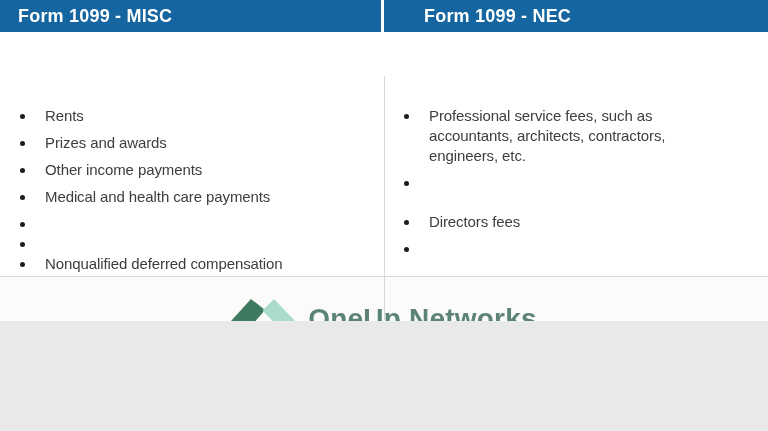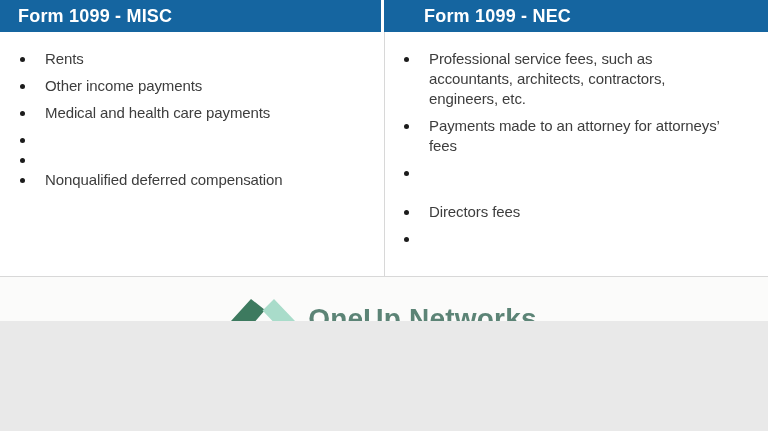--- a/index.html
+++ b/index.html
@@ -24,22 +24,22 @@
     background:var(--header-bg);color:var(--header-text);
     font-weight:bold;font-size:18px;display:flex;align-items:center;
     letter-spacing:0.2px;
   }
   .header-cell.left{width:381px;padding-left:18px;}
   .header-gap{width:3px;background:#ffffff;}
   .header-cell.right{flex:1;padding-left:40px;}
   
   .body-row{display:flex;height:245px;border-bottom:1px solid var(--divider);}
   ul.col{
-    list-style:none;padding-top:17px;height:100%;
-    font-size:15px;color:var(--body-text);
+    list-style:none;padding-top:30px;height:100%;
+    font-size:15px;color:var(--body-text);margin-top:44px;
   }
   ul.col.left{width:385px;border-right:1px solid var(--divider);padding-left:20px;padding-right:12px;}
   ul.col.right{flex:1;padding-left:19px;padding-right:4px;}
   li.item{display:flex;gap:20px;margin-bottom:7px;line-height:20px;}
   li.item.gap-before{margin-top:26px;}
   .bullet{width:5px;height:5px;border-radius:50%;background:#1c1c1c;flex:none;margin-top:8px;}
   .li-text{white-space:pre-line;letter-spacing:-0.1px;}
   
   .footer{
     height:153px;background:var(--footer-bg);
@@ -71,20 +71,24 @@
 
   <div class="body-row">
 
     <ul class="col left">
       <li class="item">
         <span class="bullet"></span>
         <span class="li-text">Rents</span>
       </li>
       <li class="item">
         <span class="bullet"></span>
+        <span class="li-text">Prizes and awards</span>
+      </li>
+      <li class="item">
+        <span class="bullet"></span>
         <span class="li-text">Other income payments</span>
       </li>
       <li class="item">
         <span class="bullet"></span>
         <span class="li-text">Medical and health care payments</span>
       </li>
       <li class="item">
         <span class="bullet"></span>
       </li>
       <li class="item">
@@ -95,25 +99,20 @@
         <span class="li-text">Nonqualified deferred compensation</span>
       </li>
     </ul>
 
     <ul class="col right">
       <li class="item">
         <span class="bullet"></span>
         <span class="li-text">Professional service fees, such as
 accountants, architects, contractors,
 engineers, etc.</span>
-      </li>
-      <li class="item">
-        <span class="bullet"></span>
-        <span class="li-text">Payments made to an attorney for attorneys’
-fees</span>
       </li>
       <li class="item">
         <span class="bullet"></span>
       </li>
       <li class="item gap-before">
         <span class="bullet"></span>
         <span class="li-text">Directors fees</span>
       </li>
       <li class="item">
         <span class="bullet"></span>

